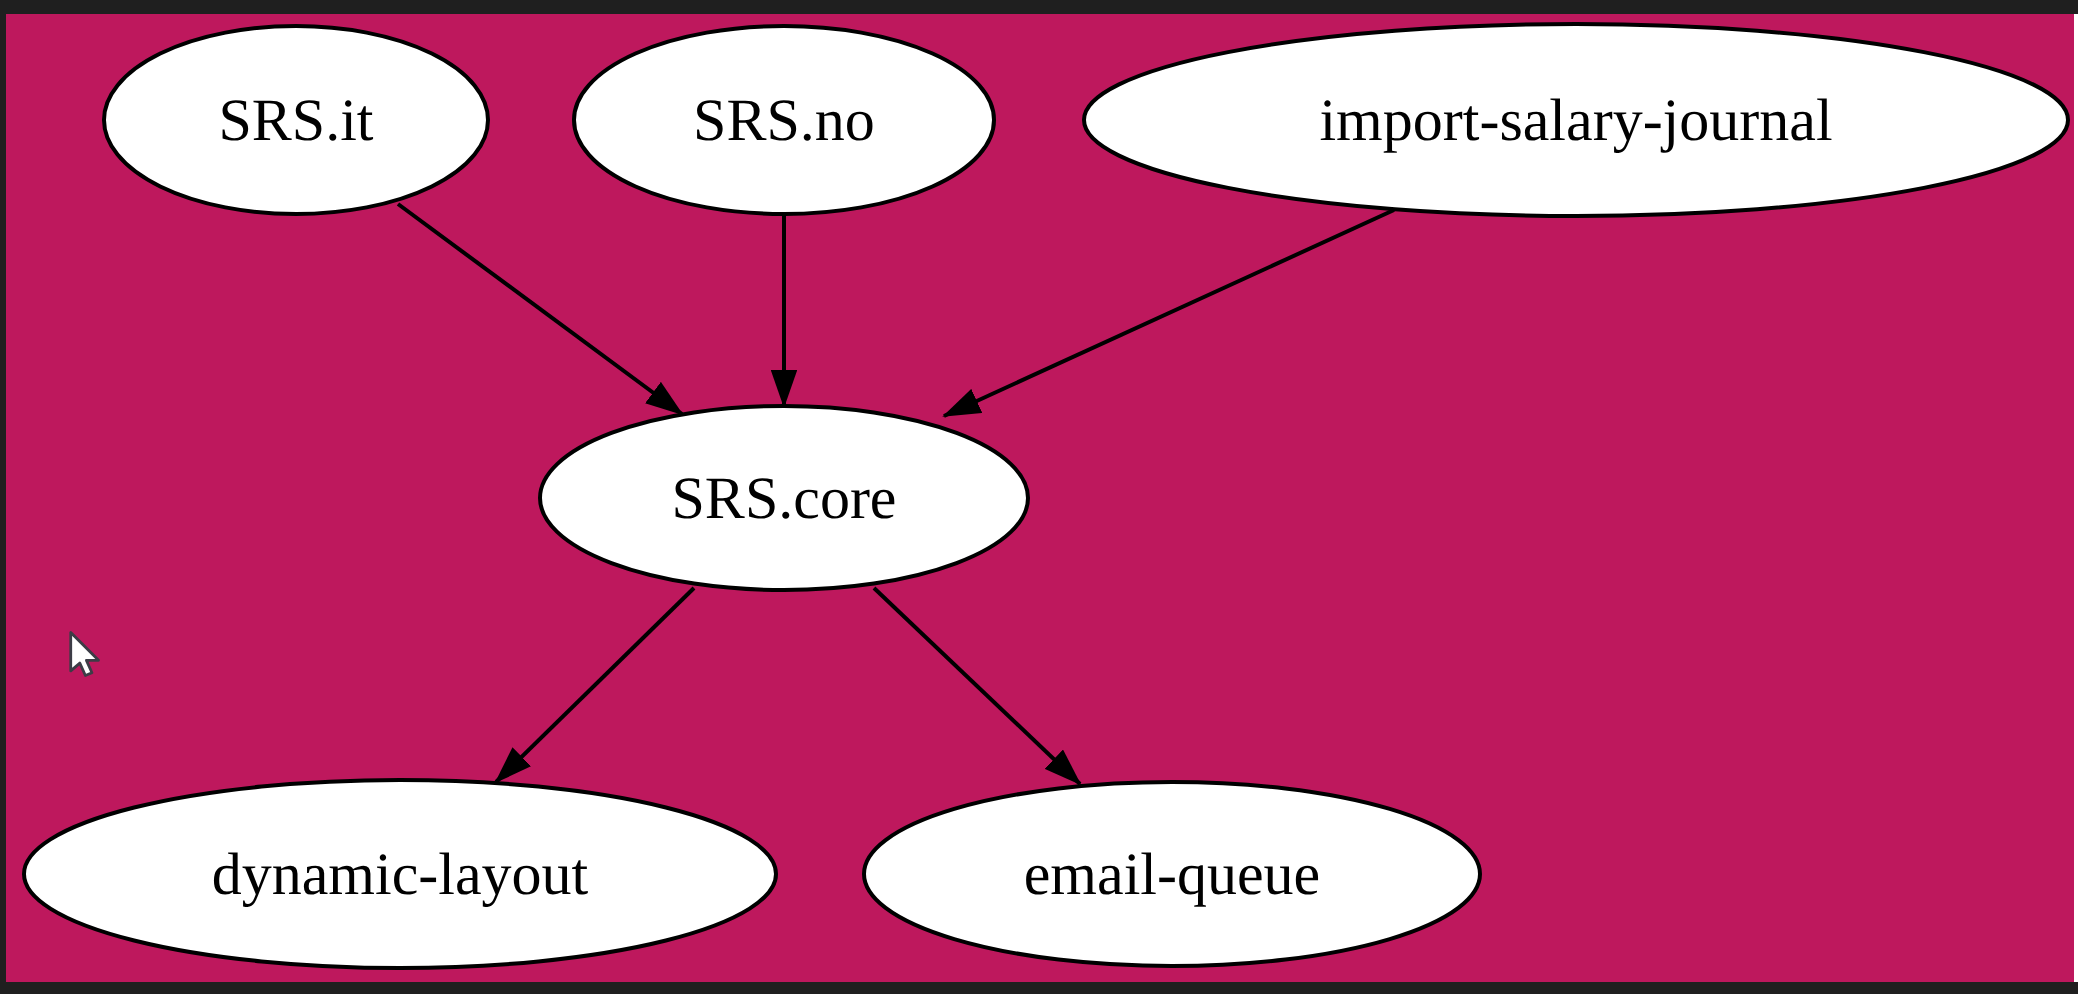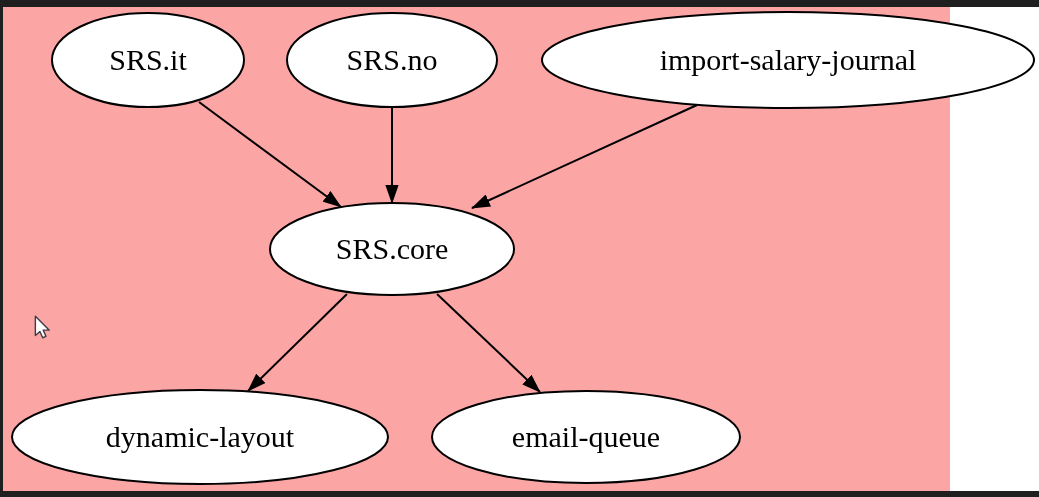--- a/index.html
+++ b/index.html
@@ -6,23 +6,23 @@
     margin: 0;
     padding: 0;
     width: 1039px;
     height: 497px;
     overflow: hidden;
     background: #ffffff;
     font-family: "Liberation Serif", "DejaVu Serif", serif;
   }
   .window {
     position: relative;
-    width: 950px;
+    width: 1037px;
     height: 497px;
-    background: #fca5a5;
+    background: #be185d;
   }
   .frame-top {
     position: absolute;
     left: 0; top: 0;
     width: 1039px; height: 7px;
     background: #1f1f1f;
   }
   .frame-left {
     position: absolute;
     left: 0; top: 7px;

